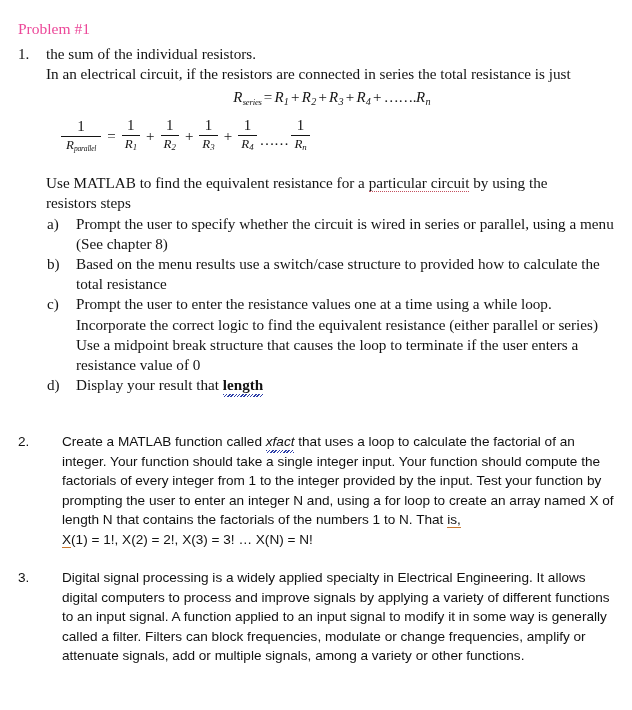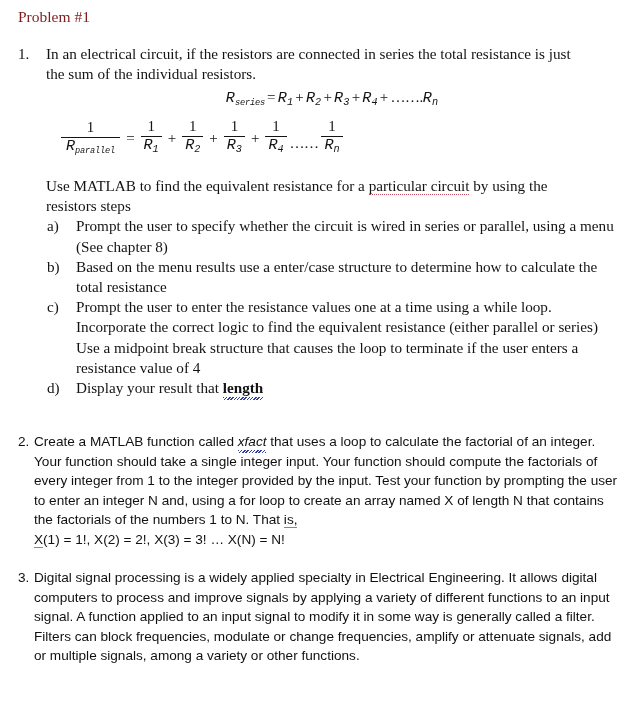--- a/index.html
+++ b/index.html
@@ -22,25 +22,25 @@
     height: 710px;
     background: #ffffff;
     padding: 0;
     box-sizing: border-box;
   }
 
   
   .doc-title {
     position: absolute;
     left: 18px;
-    top: 8px;
+    top: 20px;
     font-family: "Liberation Serif", serif;
     font-size: 15.5px;
     line-height: 18px;
-    color: #7f1d1d;
+    color: #ec4899;
     white-space: nowrap;
   }
 
   
   .serif-block {
     position: absolute;
     left: 18px;
     top: 44px;
     width: 600px;
     font-family: "Liberation Serif", serif;
@@ -68,21 +68,21 @@
     font-size: 15px;
     font-style: italic;
     letter-spacing: 0.2px;
     color: #141414;
   }
   .eq-series .op { font-style: normal; padding: 0 2px; }
   .eq-series .dots { font-style: normal; letter-spacing: -0.5px; }
 
   var.R {
     font-style: italic;
-    font-family: Liberation Mono, monospace;
+    font-family: Liberation Serif, serif;
   }
   sub.sb {
     font-size: 0.68em;
     vertical-align: -0.28em;
     font-style: italic;
   }
   sub.sbw {
     font-size: 0.58em;
     vertical-align: -0.3em;
     font-style: italic;
@@ -108,22 +108,21 @@
   }
   .frac .nume {
     padding: 0 4px 1px 4px;
     font-style: normal;
     font-size: 15px;
   }
   .frac .deno {
     border-top: 1.4px solid #141414;
     padding: 1px 3px 0 3px;
     font-style: italic;
-    font-size: 15px;
-    font-family: Liberation Mono, monospace;
+    font-size: 13px;
   }
   .frac.wide .deno { padding: 1px 5px 0 5px; }
   .eq-parallel .sym {
     padding: 0 5px;
     font-style: normal;
     font-size: 15px;
   }
   .eq-parallel .dots {
     font-style: normal;
     font-size: 15px;
@@ -169,21 +168,21 @@
     color: #111111;
   }
   #problem-2 { top: 432px; }
   #problem-3 { top: 568px; }
   .sans-block .num {
     position: absolute;
     left: 0px;
     top: 0px;
     width: 24px;
   }
-  .sans-block .body { margin-left: 16px; }
+  .sans-block .body { margin-left: 44px; }
 
   
   .spell-red {
     border-bottom: 1.6px dotted #c4505f;
     padding-bottom: 0px;
   }
   .grammar-blue {
     font-weight: bold;
     position: relative;
     display: inline-block;
@@ -228,22 +227,22 @@
 <body>
 
 <div class="page">
 
   <div class="doc-title">Problem #1</div>
 
   <div class="serif-block" id="problem-1">
     <span class="num">1.</span>
     <div class="body">
 
+      <span class="lead-text">the sum of the individual resistors.</span>
       <span class="lead-text">In an electrical circuit, if the resistors are connected in series the total resistance is just</span>
-      <span class="lead-text">the sum of the individual resistors.</span>
 
       <div class="eq-series">
         <var class="R">R<sub class="sbw">series</sub></var><span class="op">=</span><var class="R">R<sub class="sb">1</sub></var><span class="op">+</span><var class="R">R<sub class="sb">2</sub></var><span class="op">+</span><var class="R">R<sub class="sb">3</sub></var><span class="op">+</span><var class="R">R<sub class="sb">4</sub></var><span class="op">+</span><span class="dots">…….</span><var class="R">R<sub class="sb">n</sub></var>
       </div>
 
 
       <div class="eq-parallel">
         <span class="frac wide">
           <span class="nume">1</span>
           <span class="deno">R<sub class="sbw">parallel</sub></span>
@@ -277,25 +276,25 @@
 
       <div class="use-para"><span>Use MATLAB to find the equivalent resistance for a </span><span class="spell-red">particular circuit</span><span> by using the</span><br><span>resistors steps</span></div>
 
       <ol class="alpha">
         <li>
           <span class="marker">a)</span>
           <span class="txt">Prompt the user to specify whether the circuit is wired in series or parallel, using a menu (See chapter 8)</span>
         </li>
         <li>
           <span class="marker">b)</span>
-          <span class="txt">Based on the menu results use a enter/case structure to determine how to calculate the total resistance</span>
+          <span class="txt">Based on the menu results use a switch/case structure to provided how to calculate the total resistance</span>
         </li>
         <li>
           <span class="marker">c)</span>
-          <span class="txt">Prompt the user to enter the resistance values one at a time using a while loop.  Incorporate the correct logic to find the equivalent resistance (either parallel or series)  Use a midpoint break structure that causes the loop to terminate if the user enters a resistance value of 4</span>
+          <span class="txt">Prompt the user to enter the resistance values one at a time using a while loop.  Incorporate the correct logic to find the equivalent resistance (either parallel or series)  Use a midpoint break structure that causes the loop to terminate if the user enters a resistance value of 0</span>
         </li>
         <li>
           <span class="marker">d)</span>
           <span class="txt"><span>Display your result that </span><span class="grammar-blue">length</span></span>
         </li>
       </ol>
 
     </div>
   </div>
 

